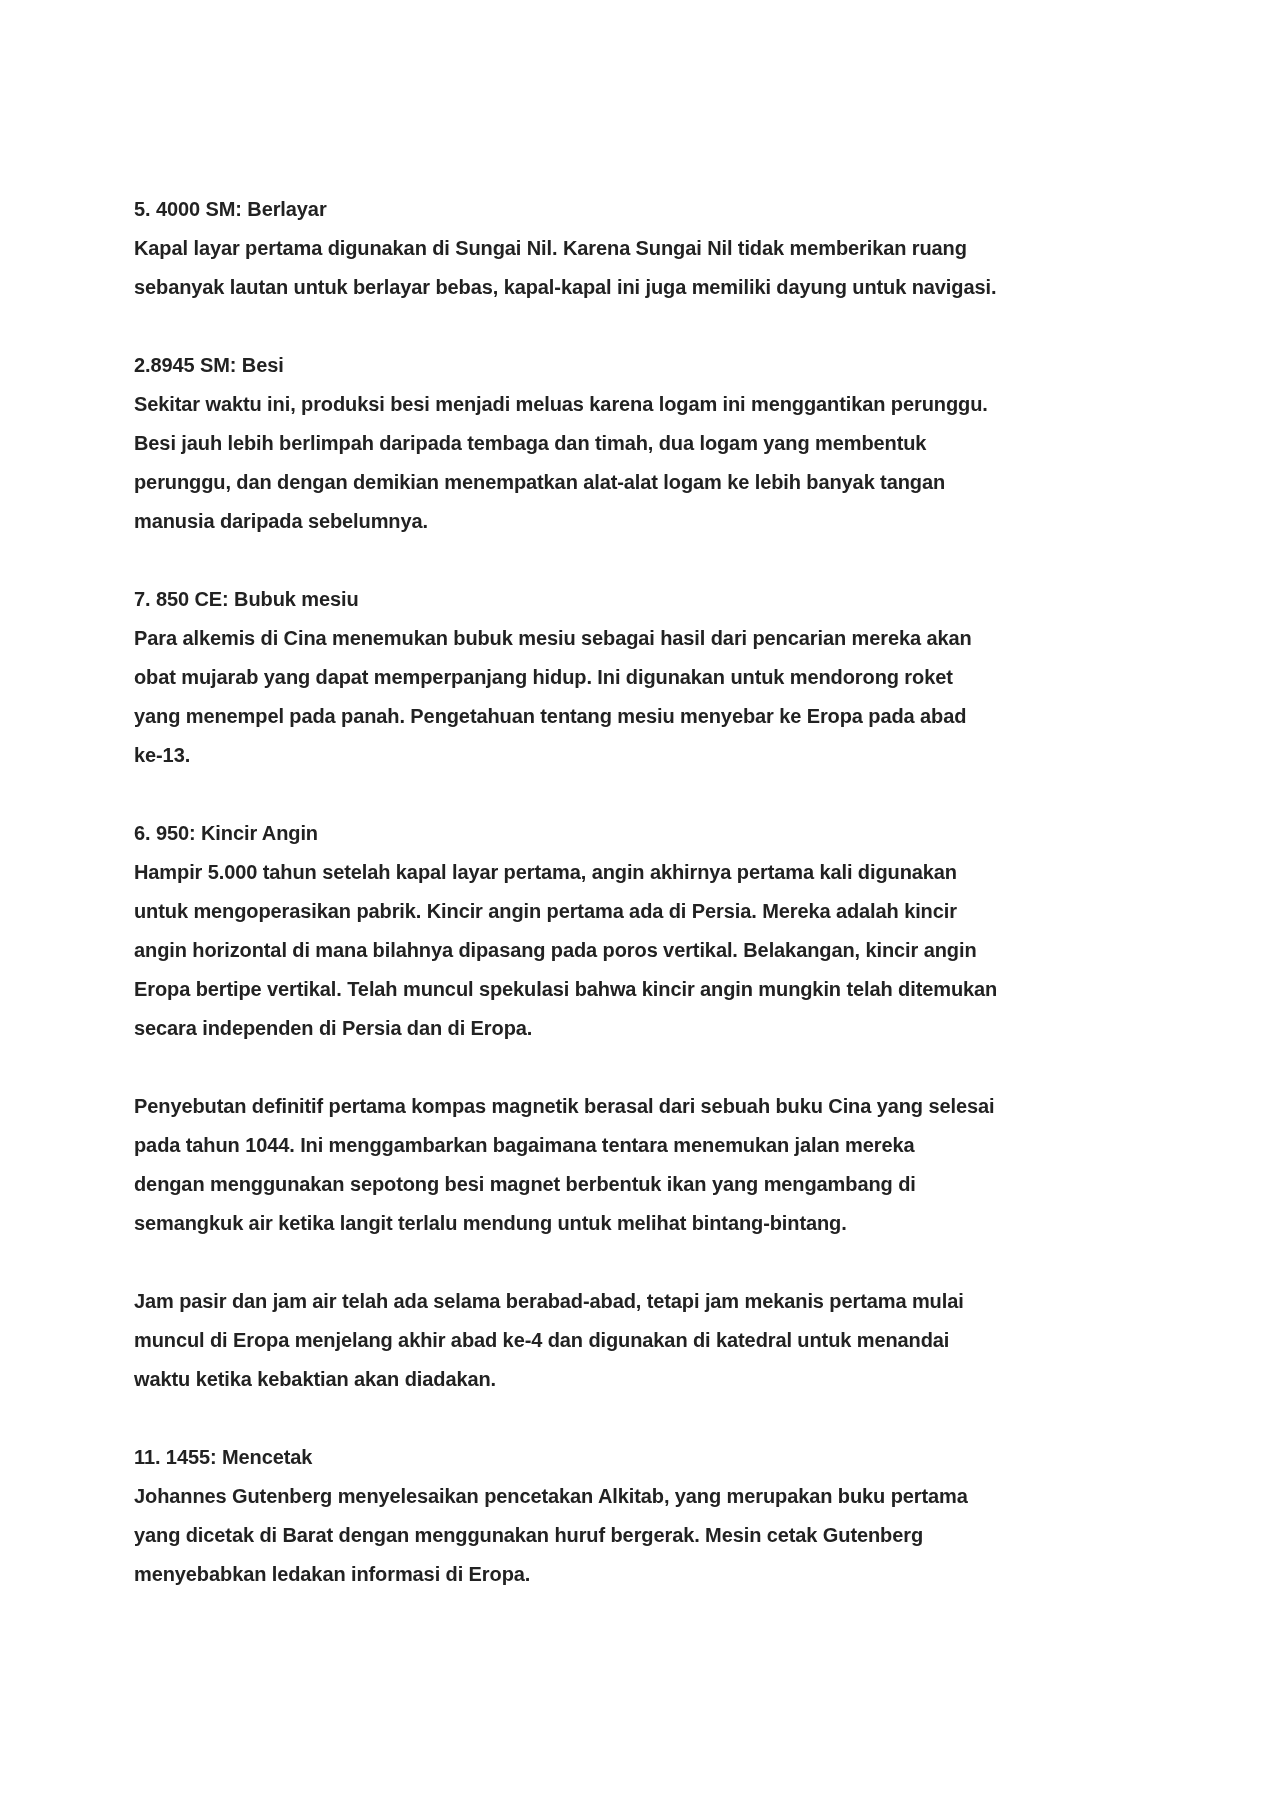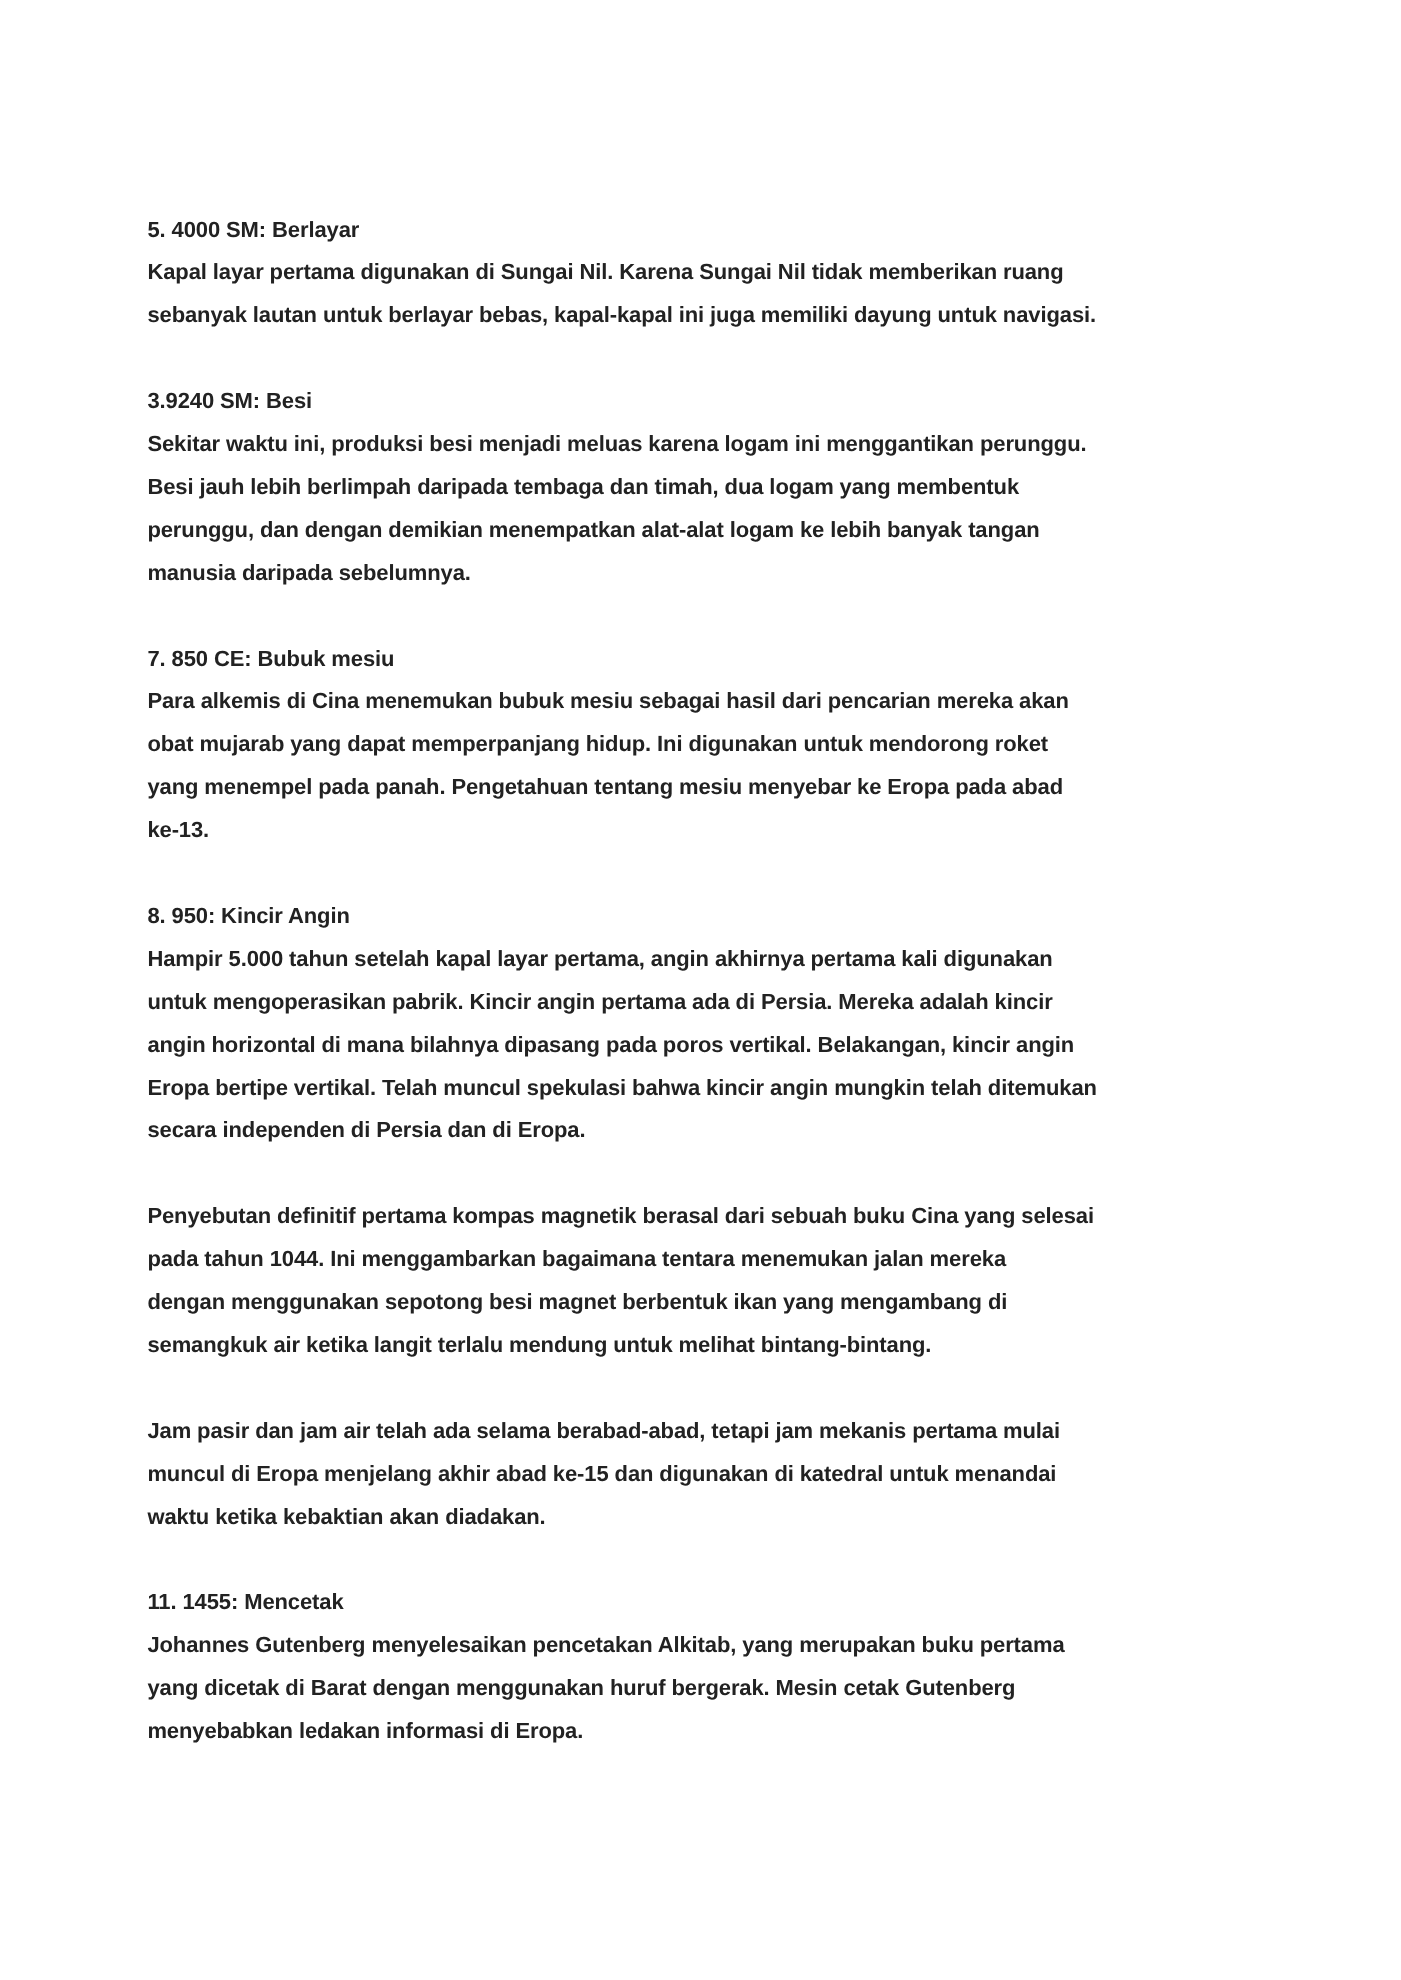--- a/index.html
+++ b/index.html
@@ -48,54 +48,54 @@
 
 <div class="page">
 
   <section class="entry">
     <h2 class="entry-heading">5. 4000 SM: Berlayar</h2>
     <p class="entry-body">Kapal layar pertama digunakan di Sungai Nil. Karena Sungai Nil tidak memberikan ruang
 sebanyak lautan untuk berlayar bebas, kapal-kapal ini juga memiliki dayung untuk navigasi.</p>
   </section>
 
   <section class="entry">
-    <h2 class="entry-heading">3.9240 SM: Besi</h2>
+    <h2 class="entry-heading">2.8945 SM: Besi</h2>
     <p class="entry-body">Sekitar waktu ini, produksi besi menjadi meluas karena logam ini menggantikan perunggu.
 Besi jauh lebih berlimpah daripada tembaga dan timah, dua logam yang membentuk
 perunggu, dan dengan demikian menempatkan alat-alat logam ke lebih banyak tangan
 manusia daripada sebelumnya.</p>
   </section>
 
   <section class="entry">
     <h2 class="entry-heading">7. 850 CE: Bubuk mesiu</h2>
     <p class="entry-body">Para alkemis di Cina menemukan bubuk mesiu sebagai hasil dari pencarian mereka akan
 obat mujarab yang dapat memperpanjang hidup. Ini digunakan untuk mendorong roket
 yang menempel pada panah. Pengetahuan tentang mesiu menyebar ke Eropa pada abad
 ke-13.</p>
   </section>
 
   <section class="entry">
-    <h2 class="entry-heading">8. 950: Kincir Angin</h2>
+    <h2 class="entry-heading">6. 950: Kincir Angin</h2>
     <p class="entry-body">Hampir 5.000 tahun setelah kapal layar pertama, angin akhirnya pertama kali digunakan
 untuk mengoperasikan pabrik. Kincir angin pertama ada di Persia. Mereka adalah kincir
 angin horizontal di mana bilahnya dipasang pada poros vertikal. Belakangan, kincir angin
 Eropa bertipe vertikal. Telah muncul spekulasi bahwa kincir angin mungkin telah ditemukan
 secara independen di Persia dan di Eropa.</p>
   </section>
 
   <section class="entry">
     <p class="entry-body">Penyebutan definitif pertama kompas magnetik berasal dari sebuah buku Cina yang selesai
 pada tahun 1044. Ini menggambarkan bagaimana tentara menemukan jalan mereka
 dengan menggunakan sepotong besi magnet berbentuk ikan yang mengambang di
 semangkuk air ketika langit terlalu mendung untuk melihat bintang-bintang.</p>
   </section>
 
   <section class="entry">
     <p class="entry-body">Jam pasir dan jam air telah ada selama berabad-abad, tetapi jam mekanis pertama mulai
-muncul di Eropa menjelang akhir abad ke-15 dan digunakan di katedral untuk menandai
+muncul di Eropa menjelang akhir abad ke-4 dan digunakan di katedral untuk menandai
 waktu ketika kebaktian akan diadakan.</p>
   </section>
 
   <section class="entry">
     <h2 class="entry-heading">11. 1455: Mencetak</h2>
     <p class="entry-body">Johannes Gutenberg menyelesaikan pencetakan Alkitab, yang merupakan buku pertama
 yang dicetak di Barat dengan menggunakan huruf bergerak. Mesin cetak Gutenberg
 menyebabkan ledakan informasi di Eropa.</p>
   </section>
 

